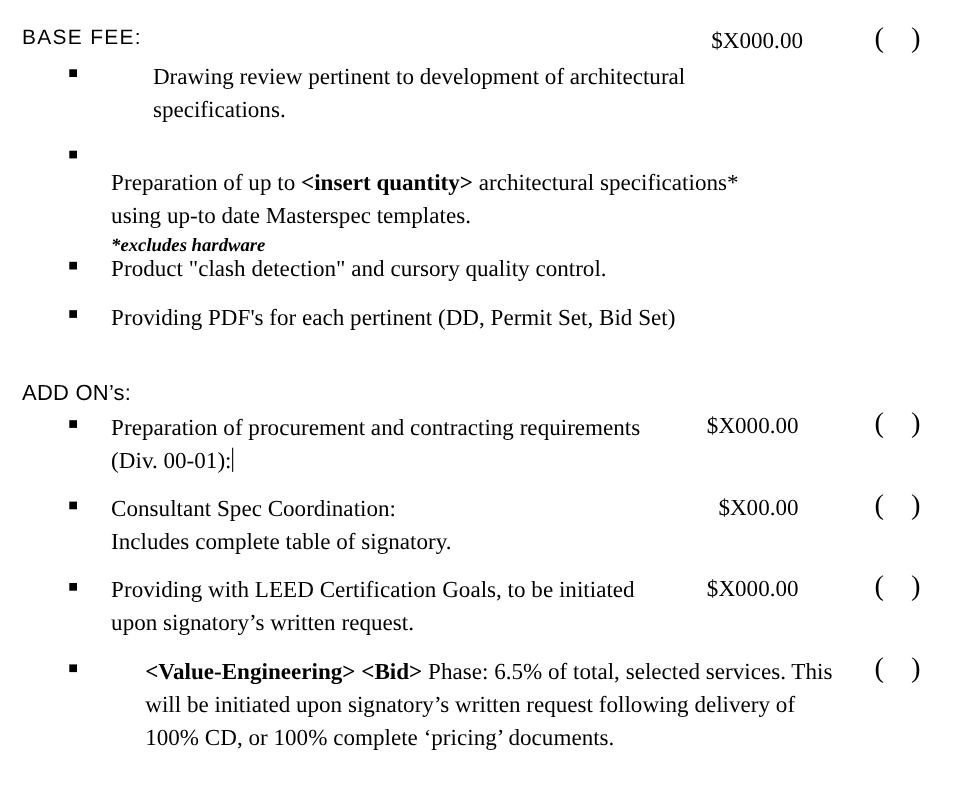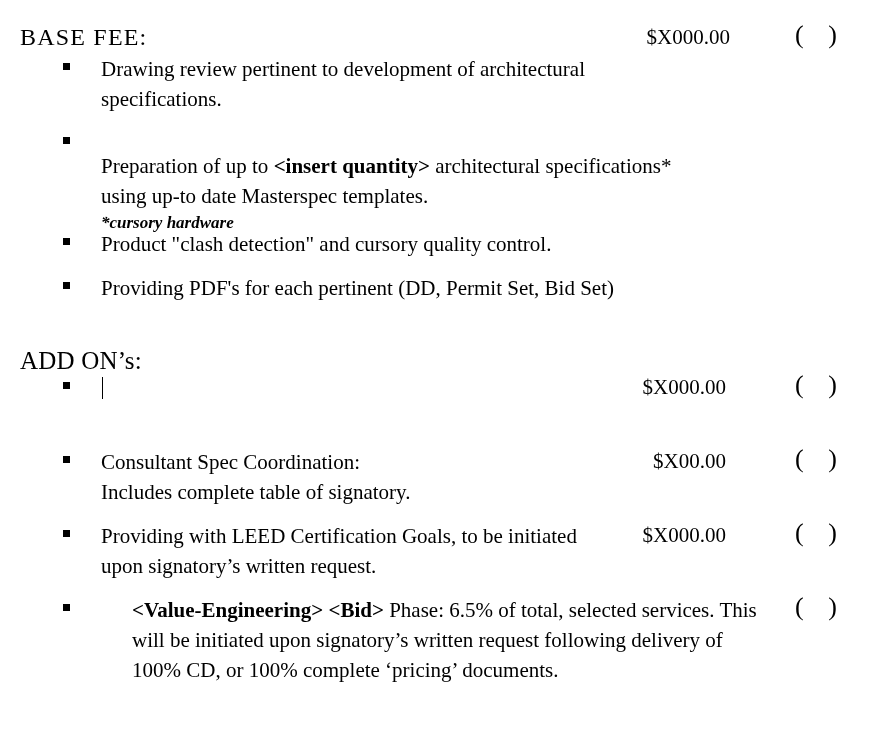--- a/index.html
+++ b/index.html
@@ -18,28 +18,28 @@
   .page {
     position: relative;
     width: 891px;
     height: 731px;
     padding: 0;
   }
 
   
   .section-head {
     position: absolute;
-    font-family: Liberation Serif, serif;
-    font-size: 24px;
+    font-family: Liberation Sans, sans-serif;
+    font-size: 19px;
     letter-spacing: 1.2px;
     color: #000;
   }
   .section-head.serifish {
-    font-family: Liberation Serif, serif;
-    font-size: 25px;
+    font-family: Liberation Sans, sans-serif;
+    font-size: 20px;
     letter-spacing: 0.2px;
   }
 
   
   .item {
     position: absolute;
     display: block;
   }
   .bullet {
     position: absolute;
@@ -96,46 +96,46 @@
 <div class="page">
 
   <div class="section-head" style="left:20px; top:24px;">BASE FEE:</div>
 
   <div class="price" style="right:161px; top:25px;">$X000.00</div>
 
   <div class="checkbox" style="left:795px; top:20px;">( )</div>
 
   <div class="item" style="left:63px; top:54px; width:700px;">
     <span class="bullet"></span>
-    <span class="item-body" style="width:500px;">Drawing review pertinent to development of architectural specifications.</span>
+    <span class="item-body" style="width:500px;margin-left:38px;">Drawing review pertinent to development of architectural specifications.</span>
   </div>
 
   <div class="item" style="left:63px; top:128px; width:700px;">
     <span class="bullet"></span>
     <span class="item-body" style="width:600px;margin-top:23px;">
       <span>Preparation of up to </span><b>&lt;insert quantity&gt;</b><span> architectural specifications* using up-to date Masterspec templates.</span>
-      <span class="sub-note">*cursory hardware</span>
+      <span class="sub-note">*excludes hardware</span>
     </span>
   </div>
 
   <div class="item" style="left:63px; top:229px; width:700px;">
     <span class="bullet"></span>
     <span class="item-body" style="width:620px;">Product "clash detection" and cursory quality control.</span>
   </div>
 
   <div class="item" style="left:63px; top:273px; width:700px;">
     <span class="bullet"></span>
     <span class="item-body" style="width:600px;">Providing PDF's for each pertinent (DD, Permit Set, Bid Set)</span>
   </div>
 
   <div class="section-head serifish" style="left:20px; top:347px;">ADD ON’s:</div>
 
   <div class="item" style="left:63px; top:373px; width:620px;">
     <span class="bullet"></span>
-    <span class="item-body" style="width:500px;"><span class="caret"></span></span>
+    <span class="item-body" style="width:500px;"><span>Preparation of procurement and contracting requirements (Div. 00-01):</span><span class="caret"></span></span>
   </div>
   <div class="price" style="right:165px; top:375px;">$X000.00</div>
   <div class="checkbox" style="left:795px; top:370px;">( )</div>
 
   <div class="item" style="left:63px; top:447px; width:620px;">
     <span class="bullet"></span>
     <span class="item-body" style="width:520px;">
       <span>Consultant Spec Coordination:</span><br>
       <span>Includes complete table of signatory.</span>
     </span>

